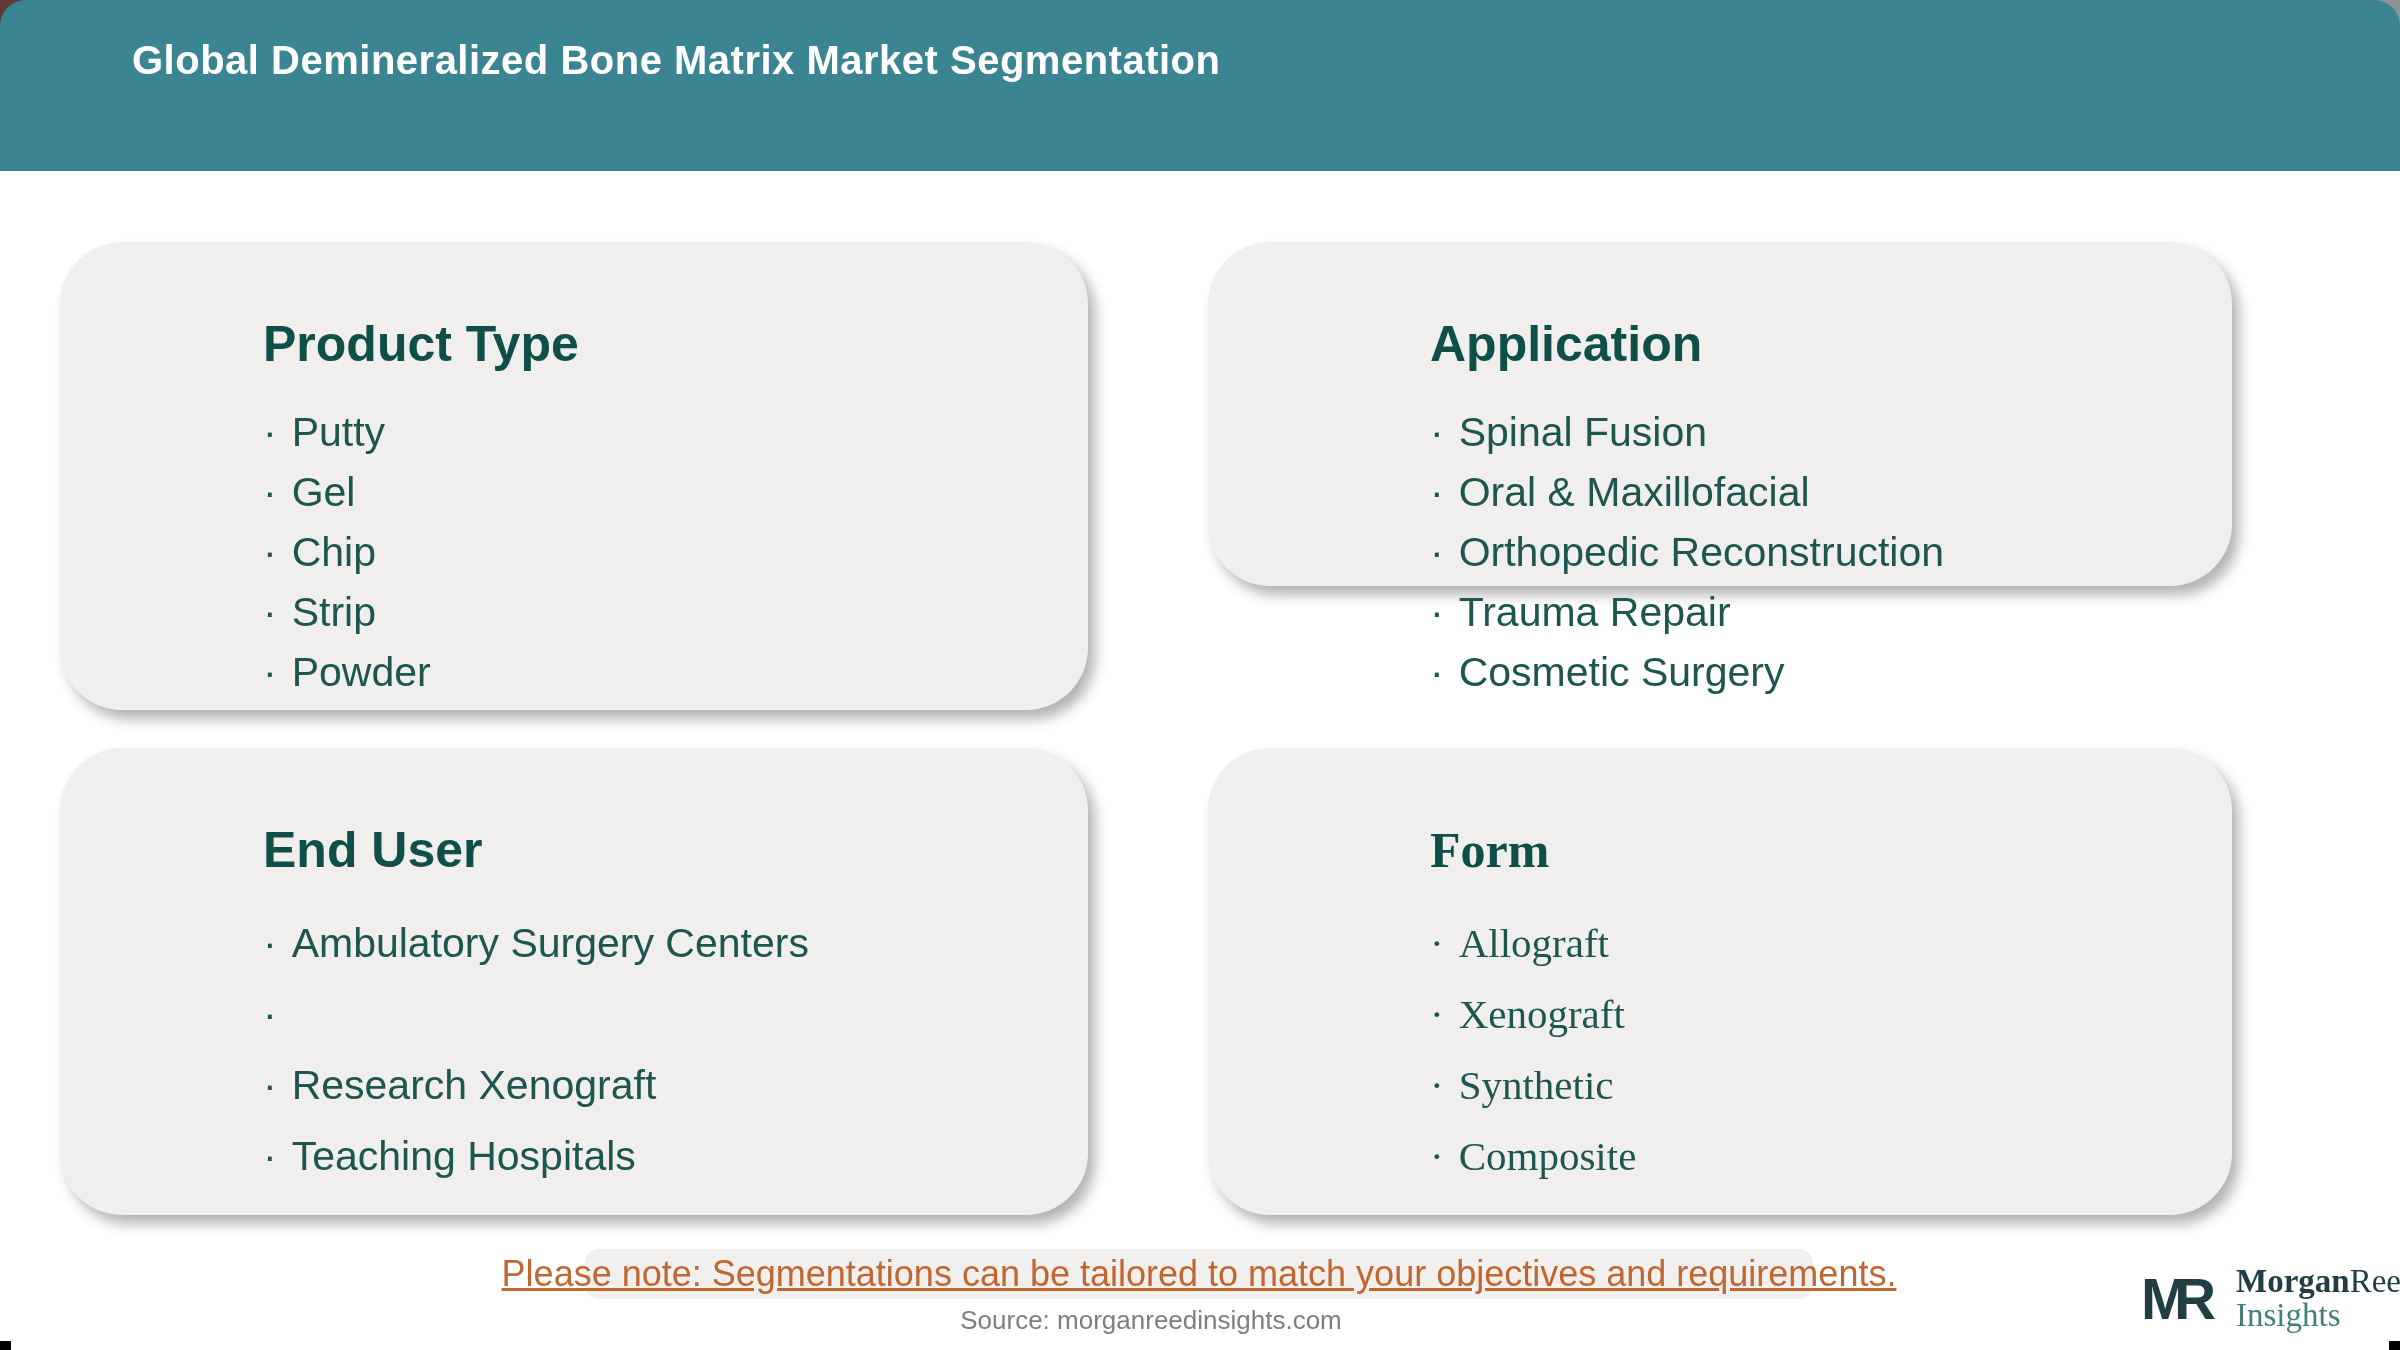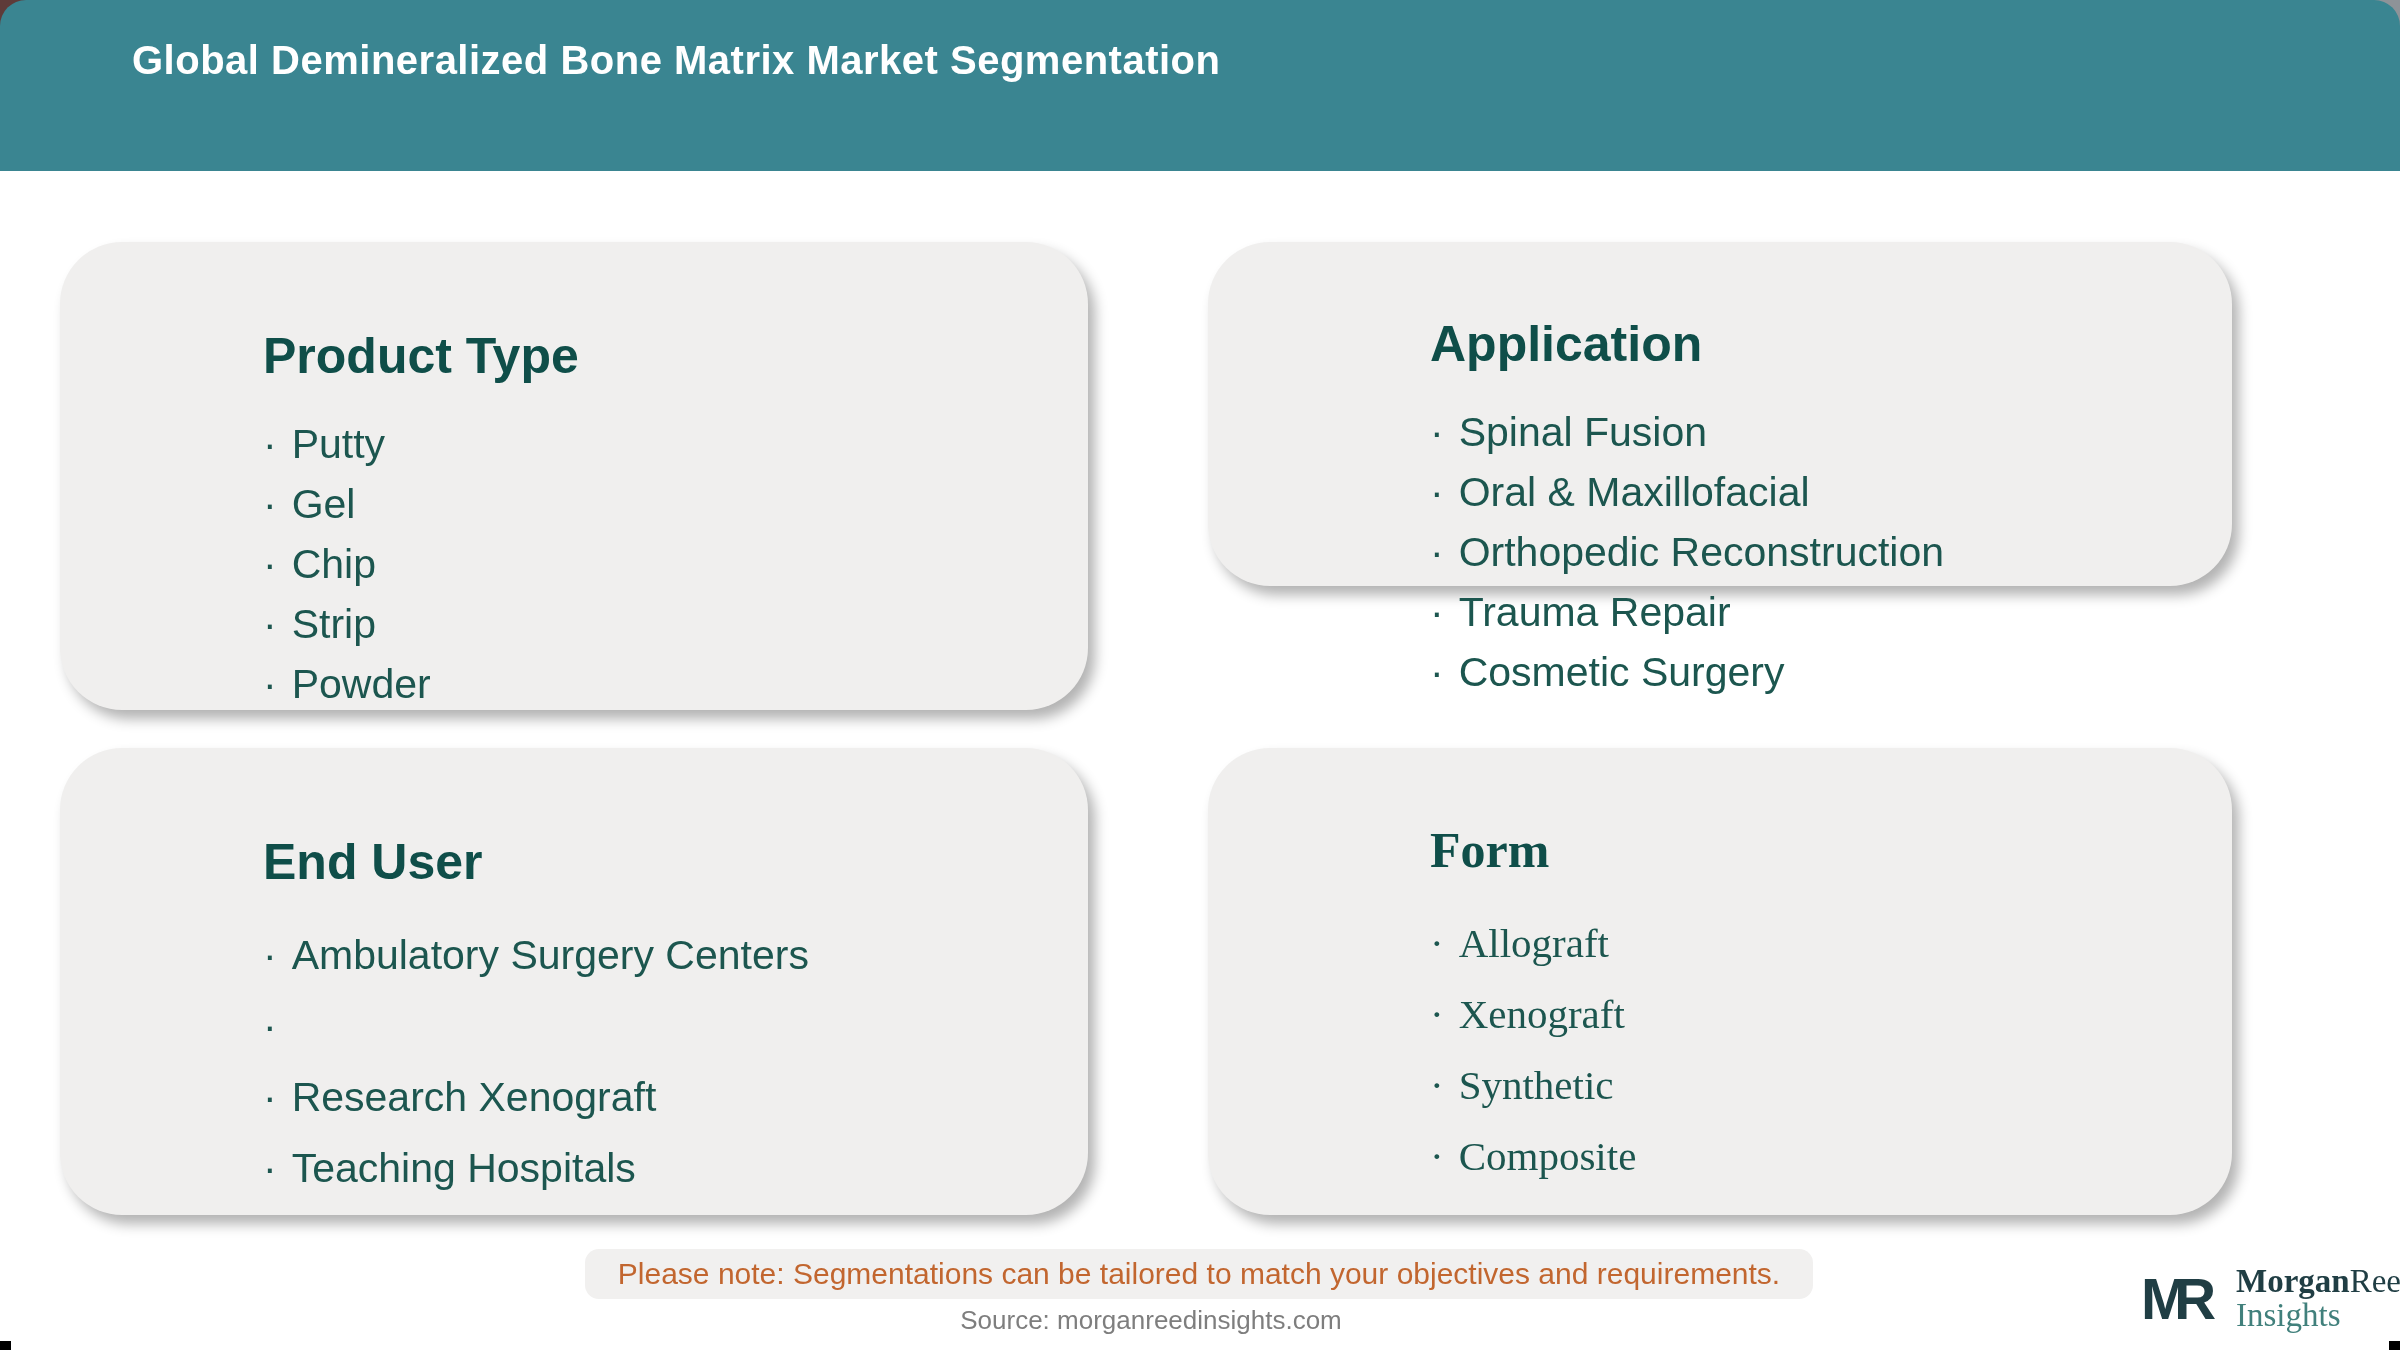--- a/index.html
+++ b/index.html
@@ -27,21 +27,21 @@
   .card{
     position:absolute;background:var(--card-bg,#F0EFEE);
     border-radius:62px;
     box-shadow:7px 9px 13px rgba(0,0,0,0.30);
     box-sizing:border-box;
   }
   .card.pos-tl{left:60px;  top:242px;width:1028px;height:468px;}
   .card.pos-tr{left:1208px;top:242px;width:1024px;height:344px;}
   .card.pos-bl{left:60px;  top:748px;width:1028px;height:467px;}
   .card.pos-br{left:1208px;top:748px;width:1024px;height:467px;font-family:Liberation Serif, serif;}
-  .card.col-left  .card-content{padding:74px 40px 0 203px;margin-top:12px;}
+  .card.col-left  .card-content{padding:74px 40px 0 203px;}
   .card.col-right .card-content{padding:74px 40px 0 222px;}
 
   .card h2{
     margin:0 0 30px 0;
     font-size:50px;font-weight:bold;line-height:56px;
     color:var(--card-title,#0F4E49);
   }
   .card ul{margin:0;padding:0;list-style:none;}
   .card li{
     display:flex;align-items:baseline;
@@ -50,21 +50,21 @@
   }
   .card.row-bottom li{line-height:71px;}
   .bullet{margin-right:15px;}
 
   .note-banner{
     position:absolute;left:585px;top:1249px;width:1228px;height:50px;
     background:var(--note-bg,#F1F0EF);border-radius:14px;
     display:flex;align-items:center;justify-content:center;
   }
   .note-banner span{
-    font-size:30px;color:var(--note-text,#C2662F);white-space:nowrap;
+    font-size:36px;color:var(--note-text,#C2662F);white-space:nowrap;text-decoration:underline;
   }
   .source-line{
     position:absolute;left:551px;top:1305px;width:1200px;
     text-align:center;font-size:26px;color:var(--source-text,#7E7E7E);
   }
 
   .logo{
     position:absolute;left:2140px;top:1263px;height:70px;
     display:flex;align-items:center;gap:10px;
   }

